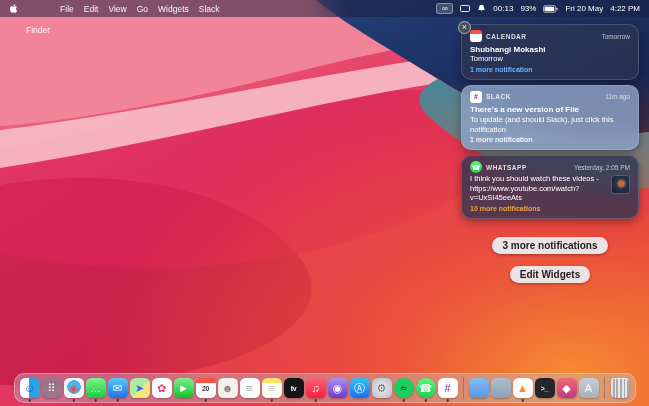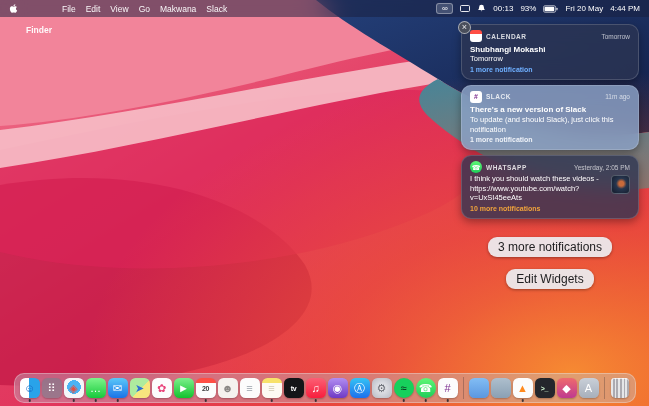--- a/index.html
+++ b/index.html
@@ -14,21 +14,21 @@
   
   .menubar{
     position:absolute;top:0;left:0;right:0;height:17px;z-index:30;
     display:flex;justify-content:space-between;align-items:center;
     padding:0 9px;background:rgba(24,30,62,0.52);backdrop-filter:blur(12px);
     color:#fff;font-size:8.5px;
   }
   .mb-left{display:flex;align-items:center;gap:10px;}
   .apple-logo{display:flex;align-items:center;margin-right:-2px;}
   .menu-item{color:rgba(255,255,255,0.95);white-space:nowrap;cursor:default;}
-  .menu-item.bold{font-weight:700;margin-top:42px;}
+  .menu-item.bold{font-weight:400;margin-top:42px;}
   .mb-right{display:flex;align-items:center;gap:7px;font-size:8px;color:#fff;}
   .mb-pill{
     display:flex;align-items:center;justify-content:center;
     min-width:17px;height:11px;border-radius:3px;
     background:rgba(255,255,255,0.18);border:0.5px solid rgba(255,255,255,0.35);
     font-size:8px;line-height:1;
   }
   .mb-display{width:10px;height:7px;border:1px solid rgba(255,255,255,0.9);border-radius:1.5px;}
   .mb-icon{display:flex;align-items:center;}
   .mb-text{white-space:nowrap;}
@@ -64,21 +64,21 @@
   }
   .wa-row{display:flex;gap:5px;align-items:flex-start;}
   .wa-texts{flex:1;min-width:0;}
   .wa-thumb{
     width:19px;height:19px;flex:none;border-radius:4px;margin-top:2px;
     background:radial-gradient(circle at 55% 45%,#c96a3a 0 18%,#27364f 40%,#121a2a 100%);
     border:0.5px solid rgba(255,255,255,0.25);
   }
   .pill-stack{display:flex;flex-direction:column;align-items:center;margin-top:13px;gap:12px;}
   .pill{
-    background:rgba(236,238,242,0.92);color:#1d1d1f;font-size:12px;font-weight:400;
+    background:rgba(236,238,242,0.92);color:#1d1d1f;font-size:10px;font-weight:700;
     padding:3px 10px;border-radius:9px;box-shadow:0 1px 3px rgba(0,0,0,0.35);
     white-space:nowrap;cursor:pointer;
   }
 
   
   .dock{
     position:absolute;bottom:3px;left:50%;transform:translateX(-50%);z-index:30;
     display:flex;align-items:center;gap:2px;padding:3px 5px;
     background:rgba(190,196,210,0.38);backdrop-filter:blur(10px);
     border:0.5px solid rgba(255,255,255,0.3);border-radius:10px;
@@ -138,21 +138,21 @@
         <svg width="9" height="11" viewBox="0 0 170 170">
             <path fill="#fff" d="M150.37 130.25c-2.45 5.66-5.35 10.87-8.71 15.66-4.58 6.53-8.33 11.05-11.22 13.56-4.48 4.12-9.28 6.23-14.42 6.35-3.69 0-8.14-1.05-13.32-3.18-5.2-2.12-9.97-3.17-14.34-3.17-4.58 0-9.49 1.05-14.75 3.17-5.26 2.13-9.5 3.24-12.74 3.35-4.93.21-9.84-1.96-14.75-6.52-3.13-2.73-7.05-7.41-11.73-14.04-5.03-7.08-9.17-15.29-12.41-24.65-3.47-10.11-5.21-19.9-5.21-29.38 0-10.86 2.35-20.22 7.04-28.07 3.7-6.3 8.61-11.27 14.76-14.92s12.79-5.51 19.95-5.63c3.91 0 9.05 1.21 15.43 3.59 6.36 2.39 10.45 3.6 12.24 3.6 1.34 0 5.88-1.42 13.57-4.24 7.27-2.62 13.41-3.7 18.44-3.28 13.63 1.1 23.87 6.47 30.68 16.15-12.19 7.39-18.22 17.73-18.1 31 .11 10.34 3.86 18.94 11.23 25.77 3.34 3.17 7.07 5.62 11.22 7.36-.9 2.61-1.85 5.11-2.86 7.51zM119.11 7.24c0 8.1-2.96 15.67-8.86 22.67-7.12 8.32-15.73 13.13-25.07 12.38a25.22 25.22 0 0 1-.19-3.07c0-7.78 3.39-16.1 9.4-22.91 3-3.45 6.82-6.31 11.45-8.6 4.62-2.25 8.99-3.5 13.1-3.71.12 1.08.17 2.17.17 3.24z"></path>
           </svg>
       </span>
 
     <span class="menu-item bold">Finder</span>
         <span class="menu-item">File</span>
         <span class="menu-item">Edit</span>
         <span class="menu-item">View</span>
         <span class="menu-item">Go</span>
-        <span class="menu-item">Makwana</span>
+        <span class="menu-item">Widgets</span>
         <span class="menu-item">Slack</span>
       </div>
     <div class="mb-right">
       <span class="mb-pill">
           <span>∞</span>
         </span>
       <span class="mb-display"></span>
       <span class="mb-icon">
         <svg width="9" height="9" viewBox="0 0 12 12">
             <path d="M6 1a3.2 3.2 0 0 0-3.2 3.2c0 2.1-.8 3.1-1.3 3.7h9c-.5-.6-1.3-1.6-1.3-3.7A3.2 3.2 0 0 0 6 1z" fill="#fff"></path>
@@ -162,21 +162,21 @@
       <span class="mb-text">00:13</span>
       <span class="mb-text">93%</span>
       <span class="mb-icon">
         <svg width="15" height="8" viewBox="0 0 16 8">
             <rect x="0.5" y="0.5" width="13" height="7" rx="1.8" fill="none" stroke="rgba(255,255,255,0.85)" stroke-width="0.8"></rect>
             <rect x="1.6" y="1.6" width="10.4" height="4.8" rx="1" fill="#ffffff"></rect>
             <rect x="14.3" y="2.6" width="1.2" height="2.8" rx="0.6" fill="rgba(255,255,255,0.85)"></rect>
           </svg>
       </span>
       <span class="mb-text">Fri 20 May</span>
-      <span class="mb-text">4:44 PM</span>
+      <span class="mb-text">4:22 PM</span>
     </div>
   </div>
 
   <div class="notif-center">
 
     <div class="card card--calendar">
       <div class="close-btn">×</div>
       <div class="card-header">
         <span class="app-badge badge-calendar"></span>
         <span class="app-label">CALENDAR</span>
@@ -186,21 +186,21 @@
       <div class="card-body">Tomorrow</div>
       <div class="card-more">1 more notification</div>
     </div>
 
     <div class="card card--slack">
       <div class="card-header">
         <span class="app-badge badge-slack">#</span>
         <span class="app-label">SLACK</span>
         <span class="card-time">11m ago</span>
       </div>
-      <div class="card-title">There's a new version of Slack</div>
+      <div class="card-title">There's a new version of File</div>
       <div class="card-body">To update (and should Slack), just click this notification</div>
       <div class="card-more">1 more notification</div>
     </div>
 
     <div class="card card--whatsapp">
       <div class="card-header">
         <span class="app-badge badge-whatsapp">☎</span>
         <span class="app-label">WHATSAPP</span>
         <span class="card-time">Yesterday, 2:05 PM</span>
       </div>

